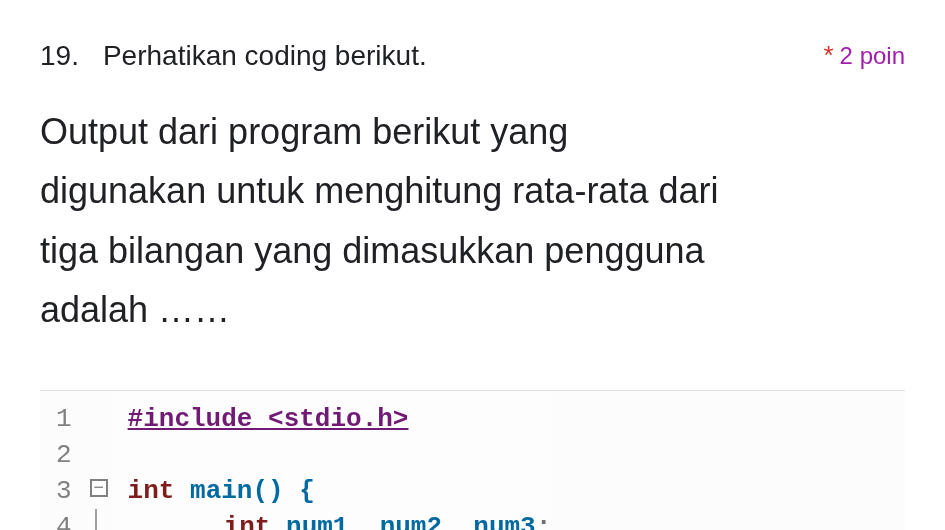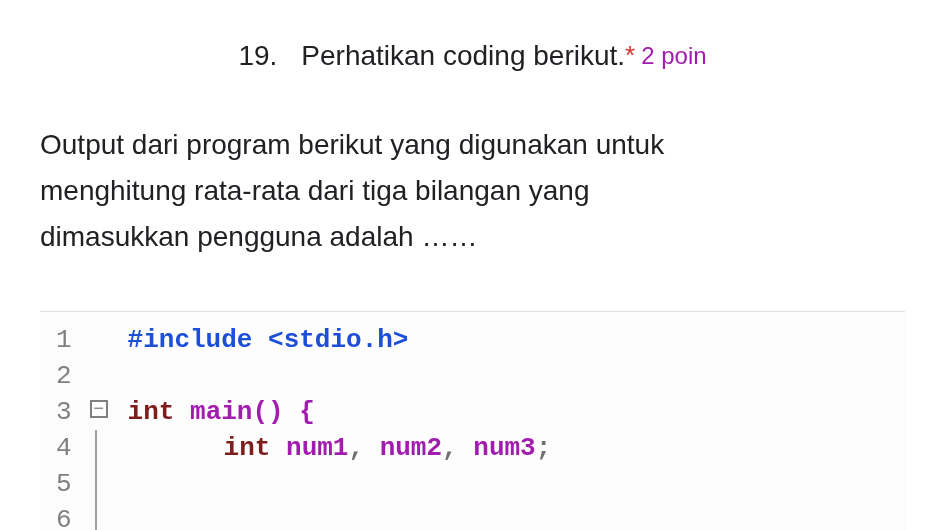--- a/index.html
+++ b/index.html
@@ -7,41 +7,41 @@
     font-family: Arial, Helvetica, sans-serif;
     background: #ffffff;
     width: 945px;
     height: 530px;
     padding: 40px 40px 0 40px;
     color: #202124;
     overflow: hidden;
   }
   .header-row {
     display: flex;
-    justify-content: center;
+    justify-content: space-between;
     align-items: flex-start;
-    margin-bottom: 50px;
+    margin-bottom: 30px;
   }
   .question-title {
     font-size: 28px;
     font-weight: 400;
     color: #202124;
     display: flex;
     gap: 24px;
   }
   .points-box {
     display: flex;
     align-items: center;
     gap: 6px;
     font-size: 24px;
   }
   .asterisk { color: #d93025; font-size: 26px; }
   .points-text { color: #a21caf; }
   .description {
-    font-size: 28px;
+    font-size: 36px;
     line-height: 1.65;
     color: #202124;
     margin-bottom: 50px;
     max-width: 700px;
   }
   .code-block {
     background: #fcfcfc;
     border-top: 1px solid #e0e0e0;
     font-family: Consolas, "Courier New", monospace;
     font-size: 26px;
@@ -96,23 +96,23 @@
   .code-area {
     padding: 10px 0 0 16px;
     background: #fdfdfd;
   }
   .code-line {
     height: 36px;
     line-height: 36px;
     white-space: pre;
     font-weight: bold;
   }
-  .tok-green { color: #1d4ed8; }
+  .tok-green { color: #701a75; text-decoration: underline; }
   .tok-blue  { color: #7f1d1d; }
-  .tok-black { color: #a21caf; }
+  .tok-black { color: #0369a1; }
   .tok-gray  { color: #707070; }
   .indent1 { padding-left: 0; }
   .indent3 { padding-left: 96px; }
 </style>
 </head>
 <body>
 
 <div class="header-row">
   <div class="question-title">
     <span>19.</span>

